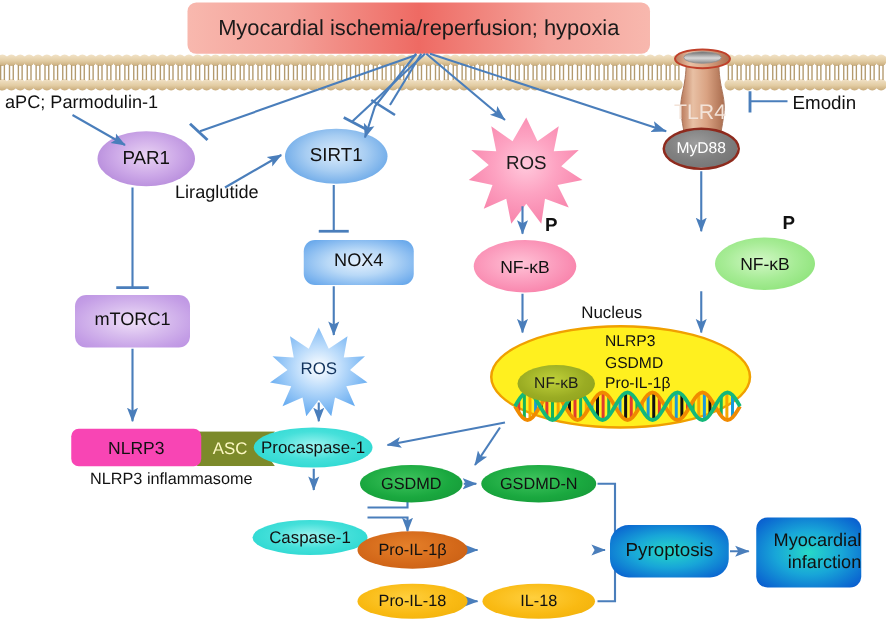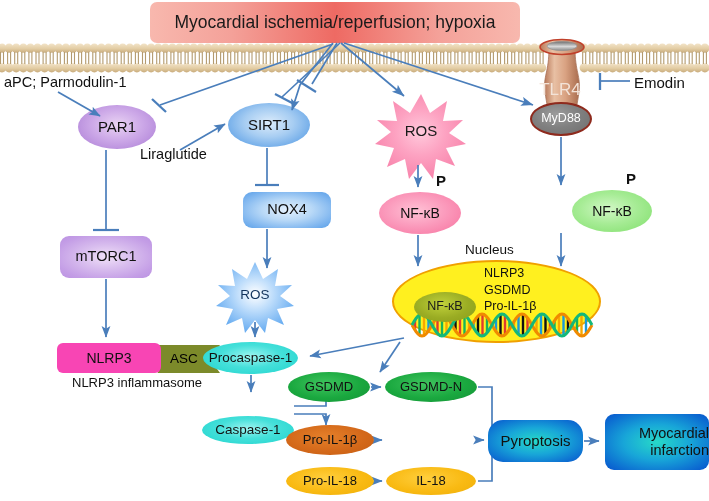--- a/index.html
+++ b/index.html
@@ -49,21 +49,21 @@
   #nucleus{left:392px;top:260px;width:209px;height:83px;border-radius:50%;
     background:#fff01f;border:2.6px solid #f0a000;}
   #nfkb-nuc{left:414px;top:292px;width:62px;height:30px;font-size:12.5px;color:#1a1a1a;
     background:radial-gradient(ellipse at 45% 40%, #c0d13a 0%, #9aac23 55%, #8a9c1a 100%);}
   #nucleus-genes{left:484px;top:265px;font-size:12.5px;line-height:1.32;color:#111;text-align:left;}
   #nucleus-title{left:465px;top:242px;font-size:13.5px;}
 
   
   #nlrp3{left:57px;top:343px;width:104px;height:30px;border-radius:6px;
     background:#f845b4;font-size:14px;color:#111;z-index:3;}
-  #asc{left:148px;top:345px;width:72px;height:28px;font-size:13.5px;color:#000000;z-index:2;
+  #asc{left:148px;top:345px;width:72px;height:28px;font-size:13.5px;color:#fef9c3;z-index:2;
     background:#7c8a2a;clip-path:polygon(14% 0%,100% 0%,86% 50%,100% 100%,14% 100%,0% 50%);}
   #procasp{left:203px;top:342px;width:95px;height:32px;font-size:13.5px;z-index:4;
     background:radial-gradient(ellipse at 50% 45%, #9df4f0 0%, #45e0da 45%, #1fd4cd 100%);}
   #inflam-label{left:72px;top:375px;font-size:13px;}
 
   #caspase1{left:202px;top:416px;width:92px;height:28px;font-size:13.5px;
     background:radial-gradient(ellipse at 50% 45%, #9df4f0 0%, #45e0da 45%, #1fd4cd 100%);}
 
   #gsdmd{left:288px;top:372px;width:82px;height:30px;font-size:13px;color:#111;
     background:radial-gradient(ellipse at 45% 40%, #3fc45e 0%, #1aa83f 55%, #149236 100%);}
@@ -73,21 +73,21 @@
     background:radial-gradient(ellipse at 45% 40%, #e5802a 0%, #d4691a 55%, #c45c12 100%);}
   #il1b{left:386px;top:425px;width:90px;height:30px;font-size:13px;color:#111;
     background:radial-gradient(ellipse at 45% 40%, #e5802a 0%, #d4691a 55%, #c45c12 100%);}
   #proil18{left:286px;top:467px;width:88px;height:28px;font-size:13px;color:#111;
     background:radial-gradient(ellipse at 45% 40%, #ffcf3d 0%, #f9ba13 55%, #eeae08 100%);}
   #il18{left:386px;top:467px;width:90px;height:28px;font-size:13px;color:#111;
     background:radial-gradient(ellipse at 45% 40%, #ffcf3d 0%, #f9ba13 55%, #eeae08 100%);}
 
   #pyroptosis{left:488px;top:420px;width:95px;height:42px;font-size:15px;color:#111;
     background:radial-gradient(ellipse at 50% 50%, #27d9c8 0%, #18a6d8 45%, #0a62d0 90%, #0a55c4 100%);border-radius:15px;}
-  #mi{left:605px;top:414px;width:104px;height:56px;font-size:14.5px;color:#111;line-height:1.2;
+  #mi{left:605px;top:414px;width:84px;height:56px;font-size:14.5px;color:#111;line-height:1.2;
     background:radial-gradient(ellipse at 50% 50%, #27d9c8 0%, #18a6d8 45%, #0a62d0 90%, #0a55c4 100%);}
 
   #apc-lbl{left:4px;top:74px;font-size:14.5px;}
   #emodin-lbl{left:634px;top:74px;font-size:15px;}
   #lira-lbl{left:140px;top:146px;font-size:14.5px;}
 
   svg.overlay{position:absolute;left:0;top:0;width:709px;height:501px;
     pointer-events:none;}
   svg#arrows{z-index:1;}
 </style>

